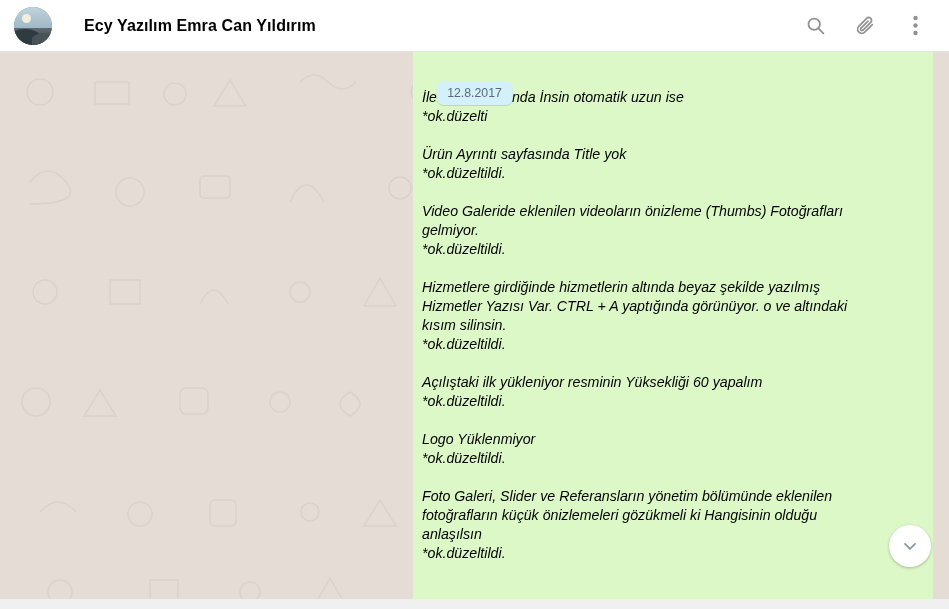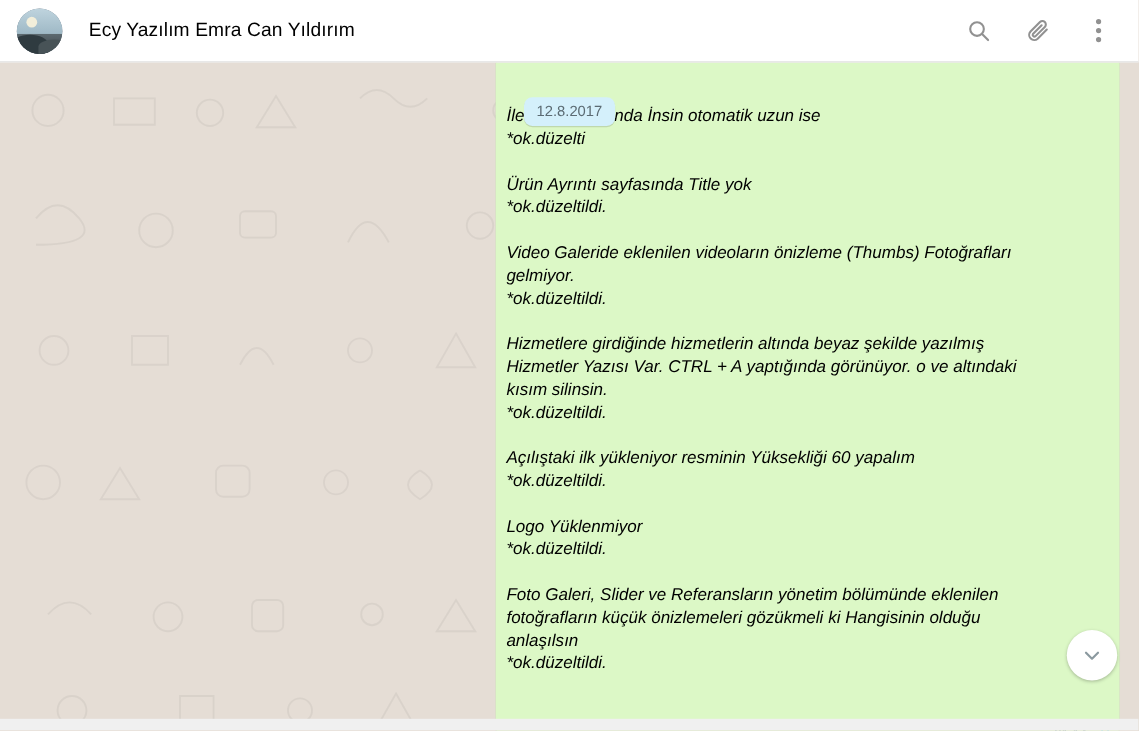--- a/index.html
+++ b/index.html
@@ -36,24 +36,24 @@
     flex: 0 0 auto;
     background: #6c7a89;
     position: relative;
   }
   .avatar .sky { position: absolute; inset: 0; background: linear-gradient(#bfd4de 0%, #9fb9c6 55%, #5d6a70 56%, #3a4247 100%); }
   .avatar .sun { position: absolute; width: 9px; height: 9px; border-radius: 50%; background: #f2eeda; top: 7px; left: 8px; }
   .avatar .hill { position: absolute; bottom: 0; left: -4px; width: 30px; height: 16px; background: #2f3b40; border-radius: 50% 50% 0 0; }
   .avatar .hill2 { position: absolute; bottom: 0; right: -6px; width: 26px; height: 12px; background: #485357; border-radius: 50% 50% 0 0; }
 
   .contact-name {
-    margin-left: 22px;
+    margin-left: 32px;
     font-size: 16px;
     color: #000000;
-    font-weight: 400;
+    font-weight: 700;
     letter-spacing: .1px;
     flex: 1 1 auto;
     white-space: nowrap;
   }
   .header-actions {
     display: flex;
     align-items: center;
     gap: 26px;
     margin-right: 8px;
   }

